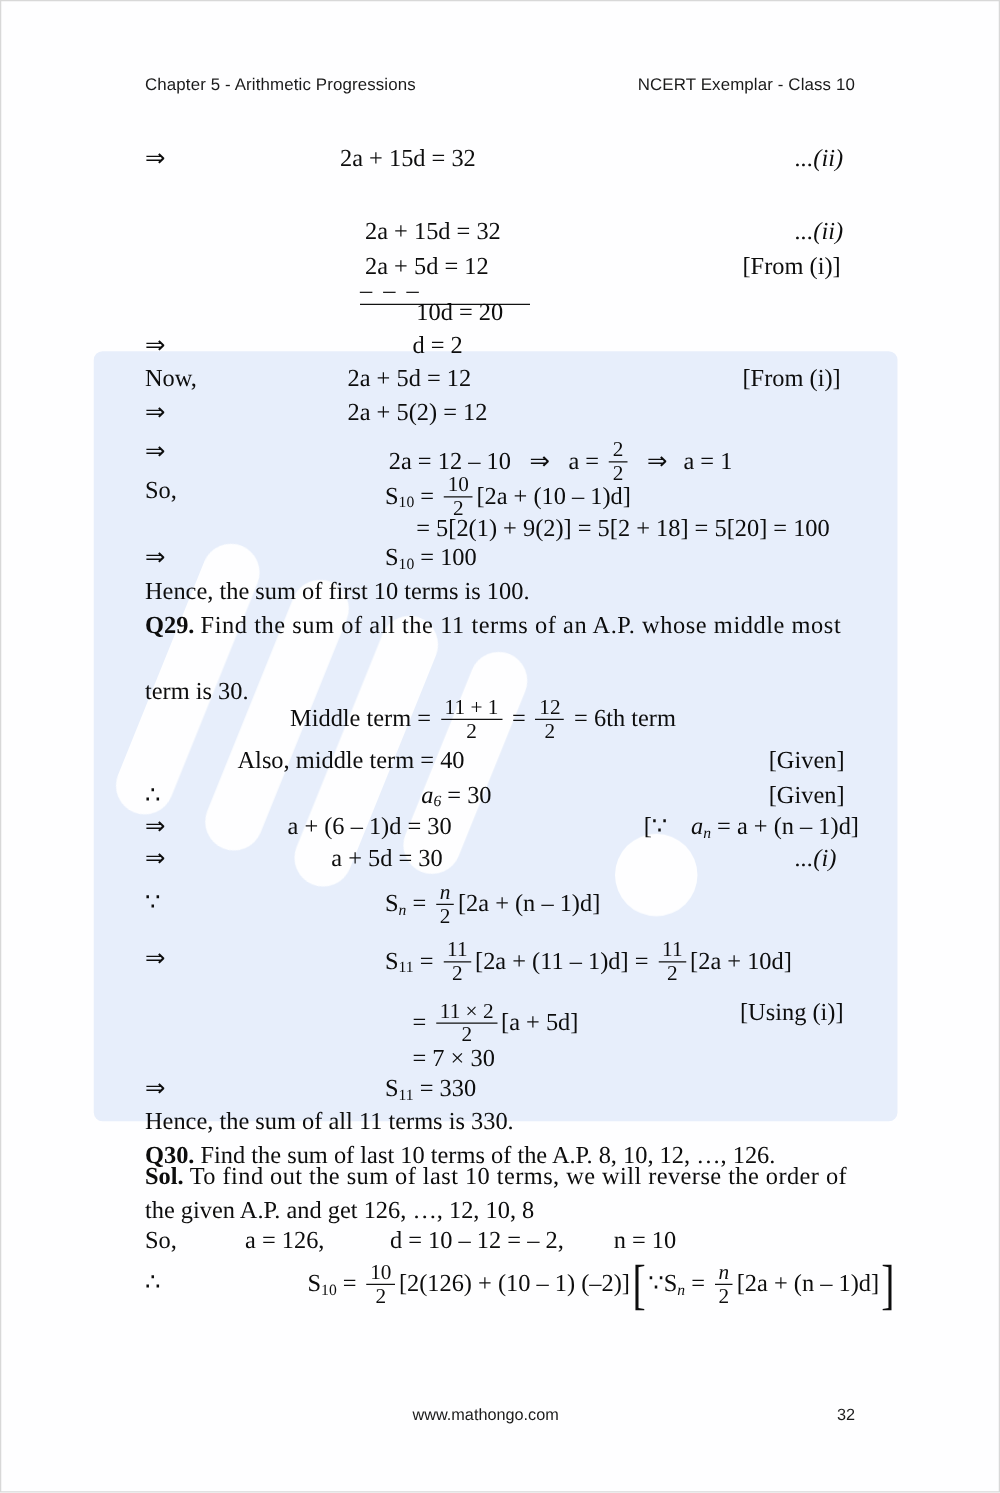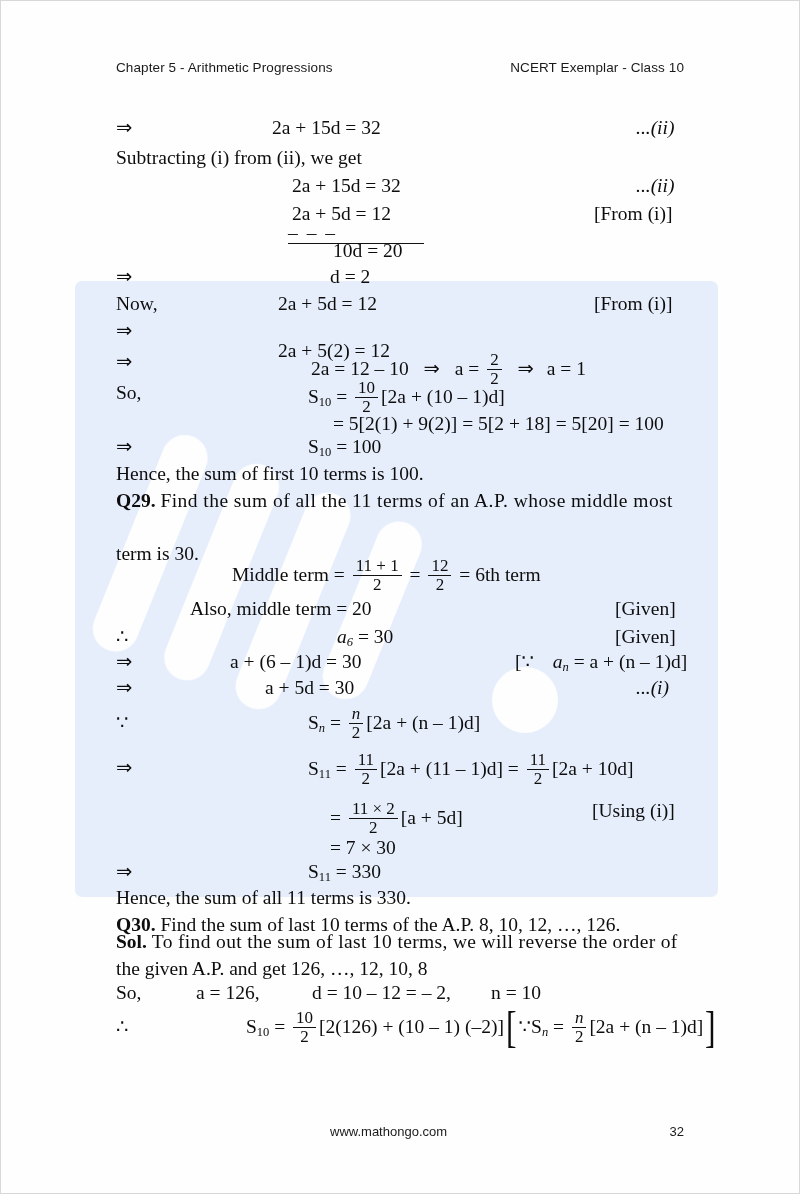--- a/index.html
+++ b/index.html
@@ -104,42 +104,41 @@
     <span>Chapter 5 - Arithmetic Progressions</span>
     <span>NCERT Exemplar - Class 10</span>
   </div>
 
   <div class="layer">
 
     <div class="ln" style="left:116px;top:118px;">⇒</div>
     <div class="ln" style="left:272px;top:118px;">2a + 15d = 32</div>
     <div class="ln i" style="left:636px;top:118px;">...(ii)</div>
 
-    <div class="ln" style="left:116px;top:148px;">Subtracting (i) from (ii), we get</div>
 
     <div class="ln" style="left:292px;top:176px;">2a + 15d = 32</div>
     <div class="ln i" style="left:636px;top:176px;">...(ii)</div>
 
     <div class="ln" style="left:292px;top:204px;">2a +   5d = 12</div>
     <div class="ln" style="left:594px;top:204px;">[From (i)]</div>
 
     <div class="minusrow" style="left:288px;top:222px;letter-spacing:2px;">–      –           –</div>
     <div class="rule" style="left:288px;top:243px;width:136px;"></div>
 
     <div class="ln" style="left:333px;top:241px;">10d = 20</div>
 
     <div class="ln" style="left:116px;top:267px;">⇒</div>
     <div class="ln" style="left:330px;top:267px;">d = 2</div>
 
     <div class="ln" style="left:116px;top:294px;">Now,</div>
     <div class="ln" style="left:278px;top:294px;">2a + 5d = 12</div>
     <div class="ln" style="left:594px;top:294px;">[From (i)]</div>
 
     <div class="ln" style="left:116px;top:321px;">⇒</div>
-    <div class="ln" style="left:278px;top:321px;margin-top:20px;">2a + 5(2) = 12</div>
+    <div class="ln" style="left:278px;top:321px;">2a + 5(2) = 12</div>
 
     <div class="ln" style="left:116px;top:352px;">⇒</div>
     <div class="ln" style="left:311px;top:352px;">
       <span>2a = 12 – 10</span>
       <span style="padding:0 10px;">⇒</span>
       <span>a =</span>
       <span class="frac">
         <span class="num">2</span>
         <span class="den">2</span>
       </span>
@@ -181,21 +180,21 @@
         <span class="den">2</span>
       </span>
       <span>=</span>
       <span class="frac">
         <span class="num">12</span>
         <span class="den">2</span>
       </span>
       <span>= 6th term</span>
     </div>
 
-    <div class="ln" style="left:190px;top:599px;">Also, middle term = 20</div>
+    <div class="ln" style="left:190px;top:599px;">Also, middle term = 40</div>
     <div class="ln" style="left:615px;top:599px;">[Given]</div>
 
     <div class="ln" style="left:116px;top:627px;">∴</div>
     <div class="ln" style="left:337px;top:627px;">
       <span class="i">a</span><span class="sub i">6</span>
       <span>= 30</span>
     </div>
     <div class="ln" style="left:615px;top:627px;">[Given]</div>
 
     <div class="ln" style="left:116px;top:652px;">⇒</div>

